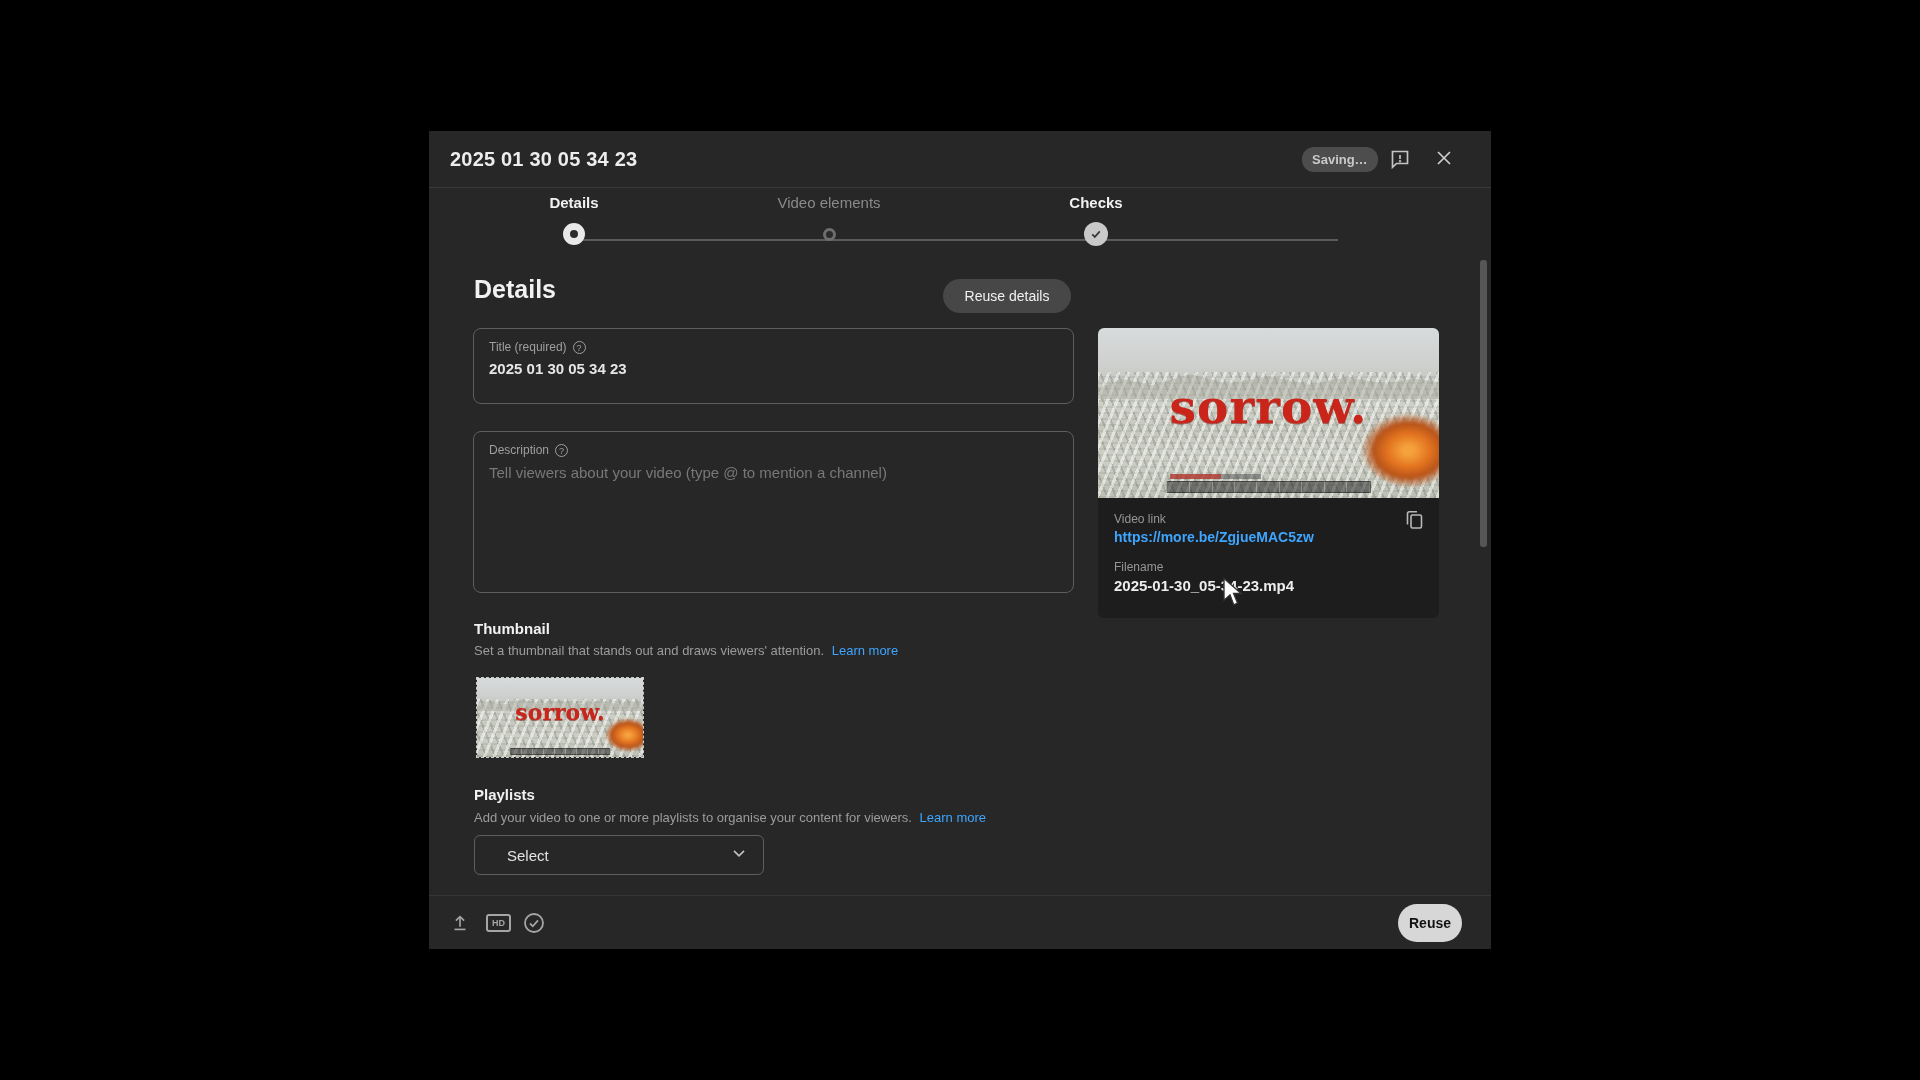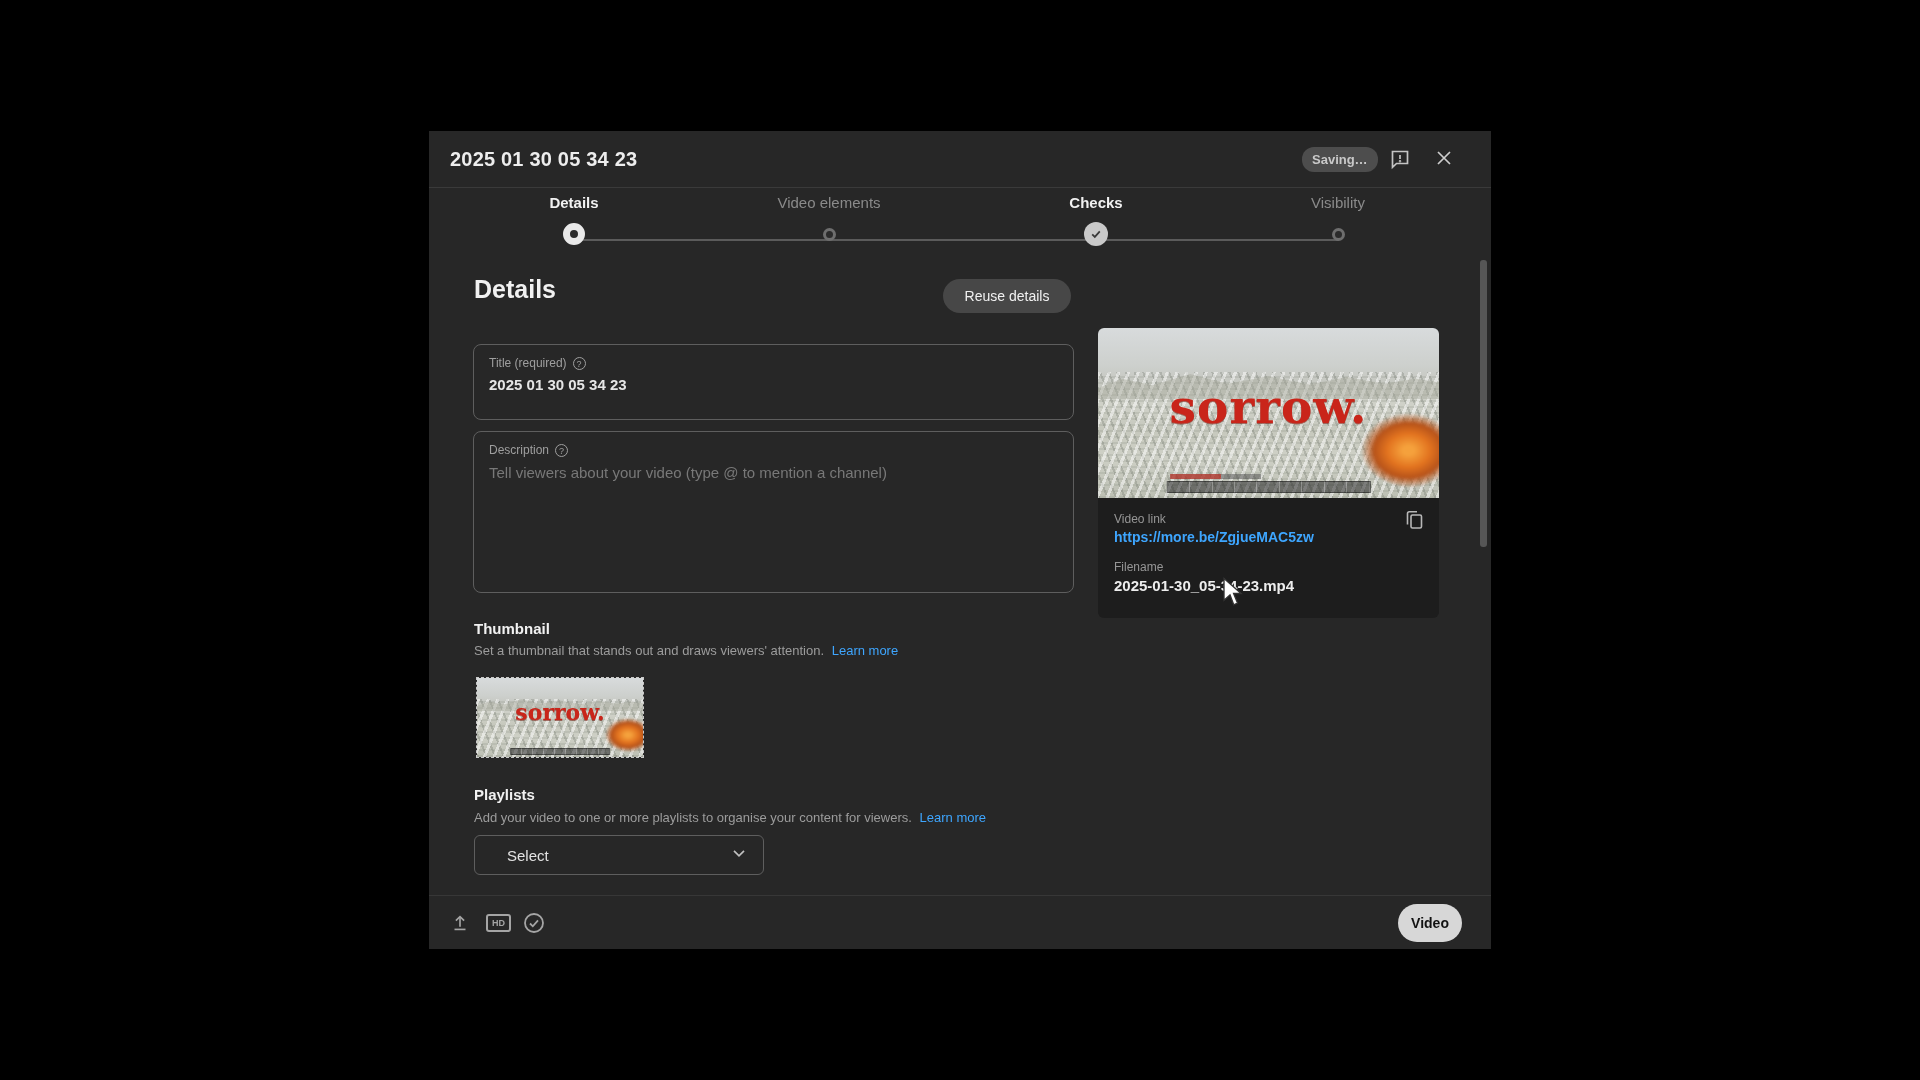--- a/index.html
+++ b/index.html
@@ -39,21 +39,21 @@
                   display:flex; align-items:center; justify-content:center; margin-top:11px !important; }
 
   
   .section-h1 { position:absolute; left:45px; top:144px; font-size:25px; font-weight:700; color:#f1f1f1; }
   .reuse-btn { position:absolute; left:514px; top:148px; width:128px; height:34px;
                border:none; border-radius:17px; background:#474747; color:#f1f1f1;
                font-size:14px; font-weight:400; cursor:pointer; font-family:inherit; }
 
   .field { position:absolute; left:44px; width:601px; border:1px solid #5e5e5e;
            border-radius:8px; padding:11px 15px; }
-  .title-field { top:197px; height:76px;margin-top:16px; }
+  .title-field { top:197px; height:76px; }
   .desc-field { top:300px; height:162px; }
   .field-label { font-size:12px; color:#9f9f9f; display:flex; align-items:center; gap:6px; }
   .help-icon { width:13px; height:13px; border:1px solid #9f9f9f; border-radius:50%;
                font-size:9px; line-height:12px; text-align:center; color:#9f9f9f; display:inline-block; }
   .help-icon::after { content:"?"; }
   .field input { width:100%; margin-top:6px; background:transparent; border:none; outline:none;
                  color:#e6e6e6; font-size:15px; font-weight:700; font-family:inherit; }
   .field textarea { width:100%; height:110px; margin-top:7px; background:transparent; border:none;
                     outline:none; resize:none; color:#e6e6e6; font-size:15px; font-family:inherit; }
   .field textarea::placeholder { color:#787878; }
@@ -171,24 +171,20 @@
 
     <div class="step complete" style="left:667px">
       <span class="step-label">Checks</span>
       <div class="step-marker check-circle">
         <svg width="14" height="14" viewBox="0 0 24 24" fill="none" stroke="#3a3a3a" stroke-width="3">
           <path d="M5.5 12.5l4.5 4.5 8.5-9.5"></path>
         </svg>
       </div>
     </div>
 
-    <div class="step upcoming" style="left:909px">
-      <span class="step-label">Visibility</span>
-      <div class="step-marker ring-small"></div>
-    </div>
   </div>
 
   <div class="section-h1">Details</div>
   <button class="reuse-btn">Reuse details</button>
 
   <div class="field title-field">
     <div class="field-label">
       <span>Title (required)</span>
       <span class="help-icon"></span>
     </div>
@@ -267,21 +263,21 @@
     </span>
     <span class="f-icon hd-pos">
       <span class="hd-box">HD</span>
     </span>
     <span class="f-icon chk-pos">
       <svg width="24" height="24" viewBox="0 0 24 24" fill="none" stroke="#a5a5a5" stroke-width="1.8">
         <circle cx="12" cy="12" r="9"></circle>
         <path d="M8 12.5l2.8 2.8 5.2-6"></path>
       </svg>
     </span>
-    <button class="next-btn">Video</button>
+    <button class="next-btn">Reuse</button>
   </div>
 
 </div>
 
 <div class="cursor">
   <svg width="22" height="30" viewBox="0 0 14 20">
     <path d="M1 1 L1 15.5 L5 12 L7.5 18.5 L10 17.4 L7.4 11 L12.4 11 Z" fill="#ffffff" stroke="#333333" stroke-width="0.9"></path>
   </svg>
 </div>
 

